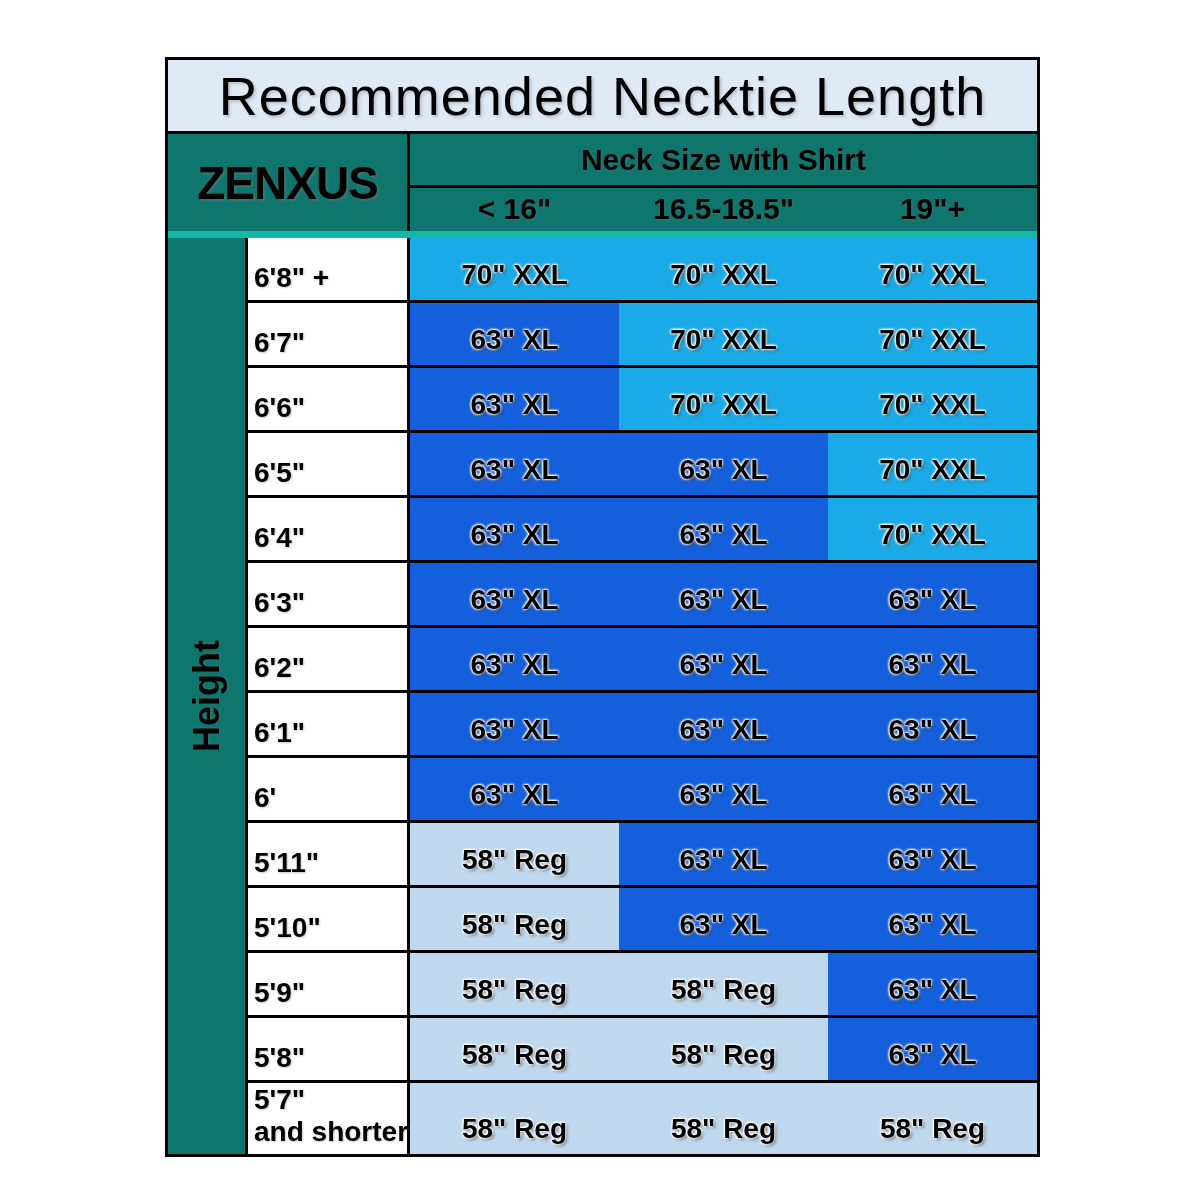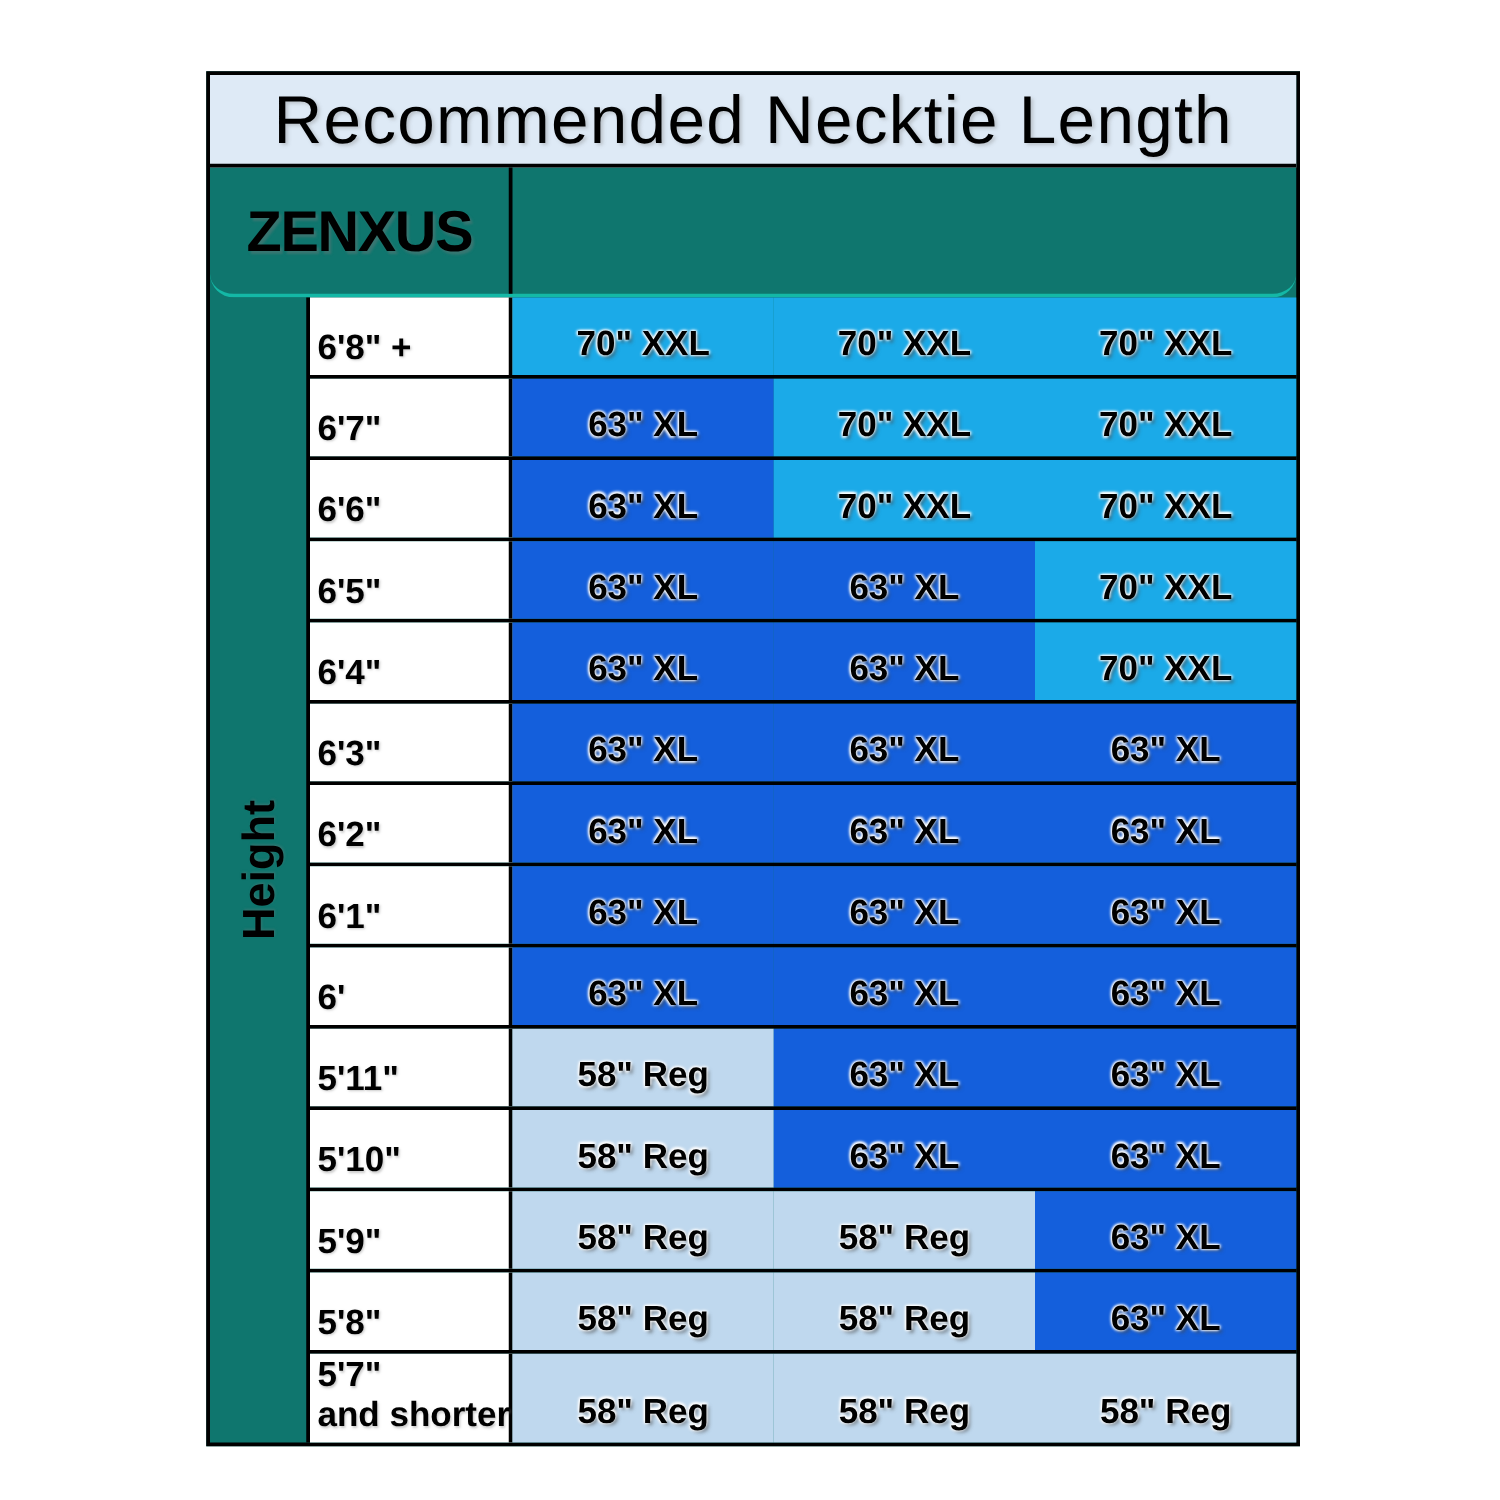--- a/index.html
+++ b/index.html
@@ -28,23 +28,22 @@
     align-items: center;
     justify-content: center;
     font-size: 54px;
     font-weight: 300;
     letter-spacing: 1px;
     text-shadow: 2px 2px 3px rgba(120,120,120,0.35);
   }
   
   .band2 {
     flex: 0 0 104px;
-    border-bottom: 3px solid #14b8a6;
-    display: flex;
-    border-radius: 19px;
+    border-bottom: 7px solid #14b8a6;
+    display: flex;
   }
   .brand-cell {
     width: 242px;
     border-right: 3px solid #000;
     display: flex;
     align-items: center;
     justify-content: center;
     font-size: 46px;
     font-weight: 800;
     letter-spacing: -1px;
@@ -126,20 +125,28 @@
 </style>
 </head>
 <body>
 
 <div class="size-table">
 
   <div class="title-row">Recommended Necktie Length</div>
 
   <div class="band2">
     <div class="brand-cell">ZENXUS</div>
+    <div class="neck-area">
+      <div class="neck-title">Neck Size with Shirt</div>
+      <div class="neck-cols">
+        <div class="neck-col">&lt; 16"</div>
+        <div class="neck-col">16.5-18.5"</div>
+        <div class="neck-col">19"+</div>
+      </div>
+    </div>
   </div>
 
   <div class="data-area">
     <div class="height-strip">
       <span class="vlabel">Height</span>
     </div>
     <div class="rows" id="rows">
         <div class="row">
           <div class="label-cell">
             <div>6'8" +</div>

